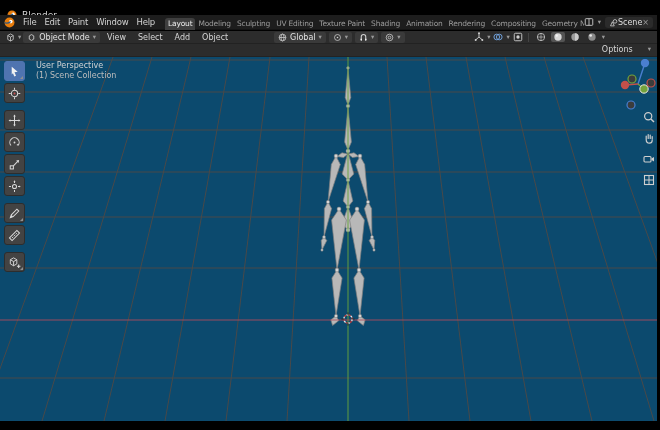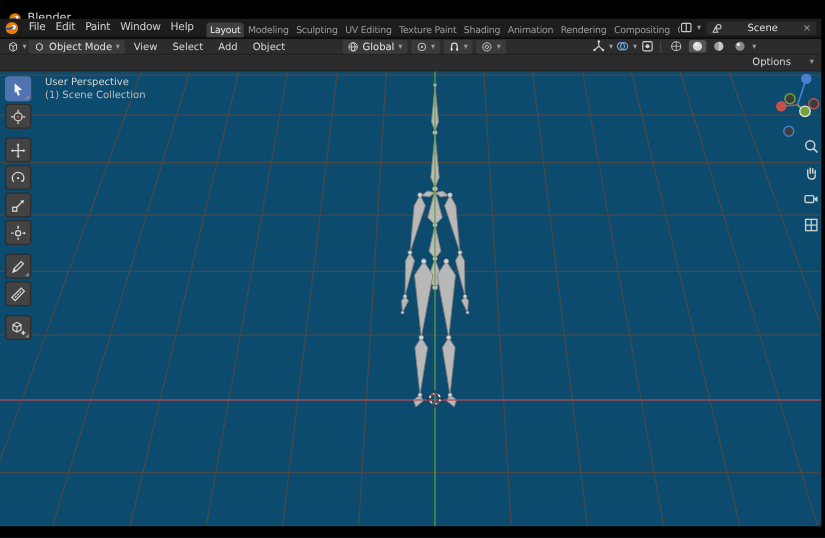--- a/index.html
+++ b/index.html
@@ -16,21 +16,21 @@
     display:flex; align-items:center; font-size:8.5px; border-bottom:1px solid #141414; }
   .appmenu-btn { display:flex; align-items:center; gap:2px; padding:0 4px; }
   .menu-item { padding:0 4px; color:#d2d2d2; letter-spacing:-0.2px; white-space:nowrap; }
   .tabs { display:flex; align-items:flex-end; margin-left:6px; height:15px; overflow:hidden;
     flex-shrink:1; min-width:0; }
   .tab { padding:1px 3px 2px; font-size:7.5px; letter-spacing:-0.2px; color:#9c9c9c;
     border-radius:3px 3px 0 0; white-space:nowrap; }
   .tab.active { background:#3f3f3f; color:#ececec; }
   .topbar-right { margin-left:auto; flex-shrink:0; display:flex; align-items:center; gap:4px;
     padding-right:4px; }
-  .scene-pill { display:flex; align-items:center; gap:20px; background:#2b2b2b; border-radius:3px;
+  .scene-pill { display:flex; align-items:center; gap:0; background:#2b2b2b; border-radius:3px;
     padding:1px 4px; font-size:8px; color:#dedede; }
   .caret { font-size:6.5px; color:#9a9a9a; line-height:1; }
   .close-x { color:#9a9a9a; font-size:8px; }
 
   
   .vheader { position:absolute; top:31px; left:0; width:657px; height:13px; background:#2c2c2c;
     display:flex; align-items:center; font-size:8px; border-bottom:1px solid #222; }
   .vheader2 { position:absolute; top:44px; left:0; width:657px; height:13px; background:#2c2c2c;
     border-bottom:1px solid #232323; }
   .pill { display:flex; align-items:center; gap:3px; background:#3a3a3a; border-radius:2px;

